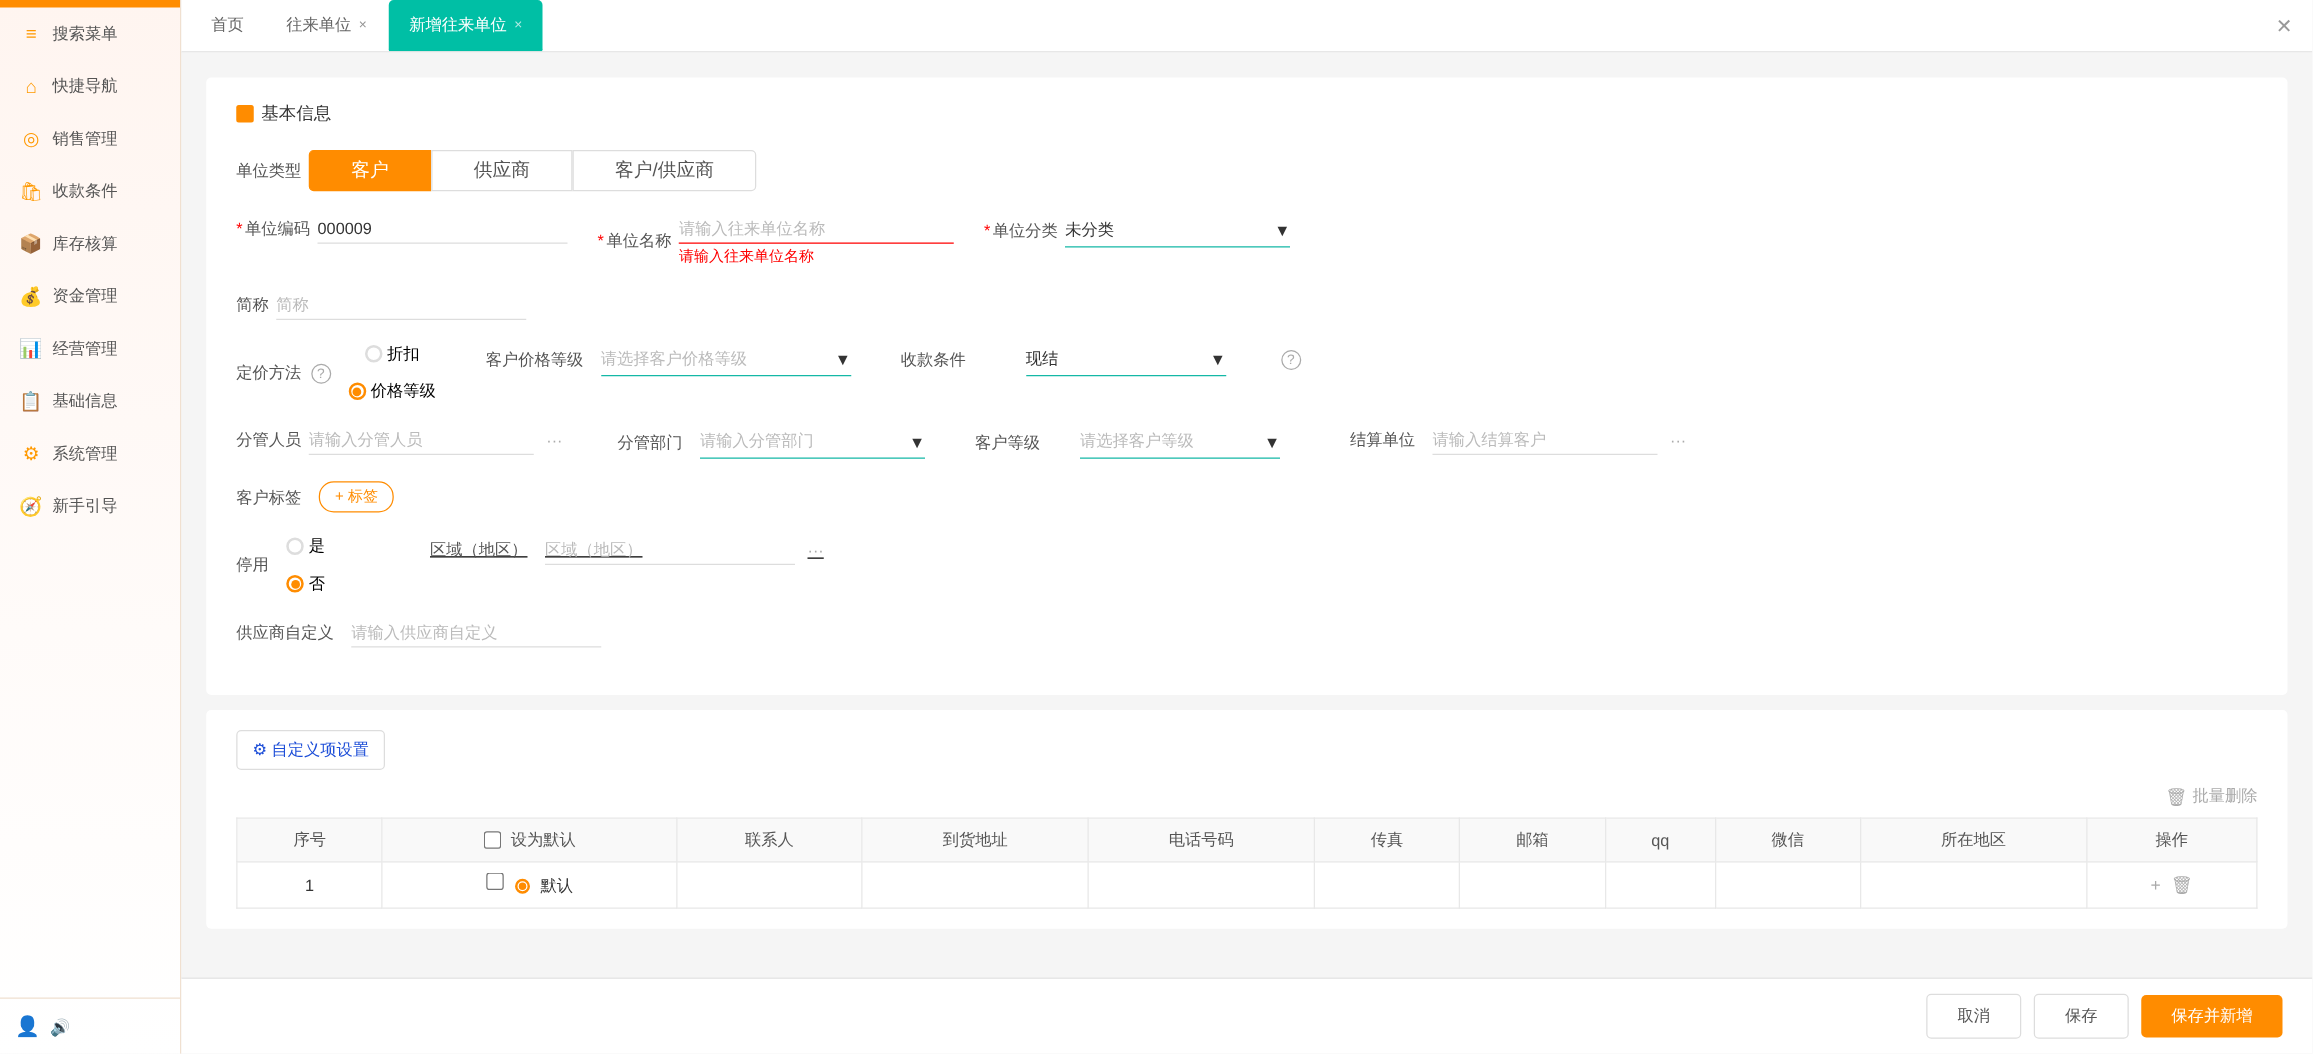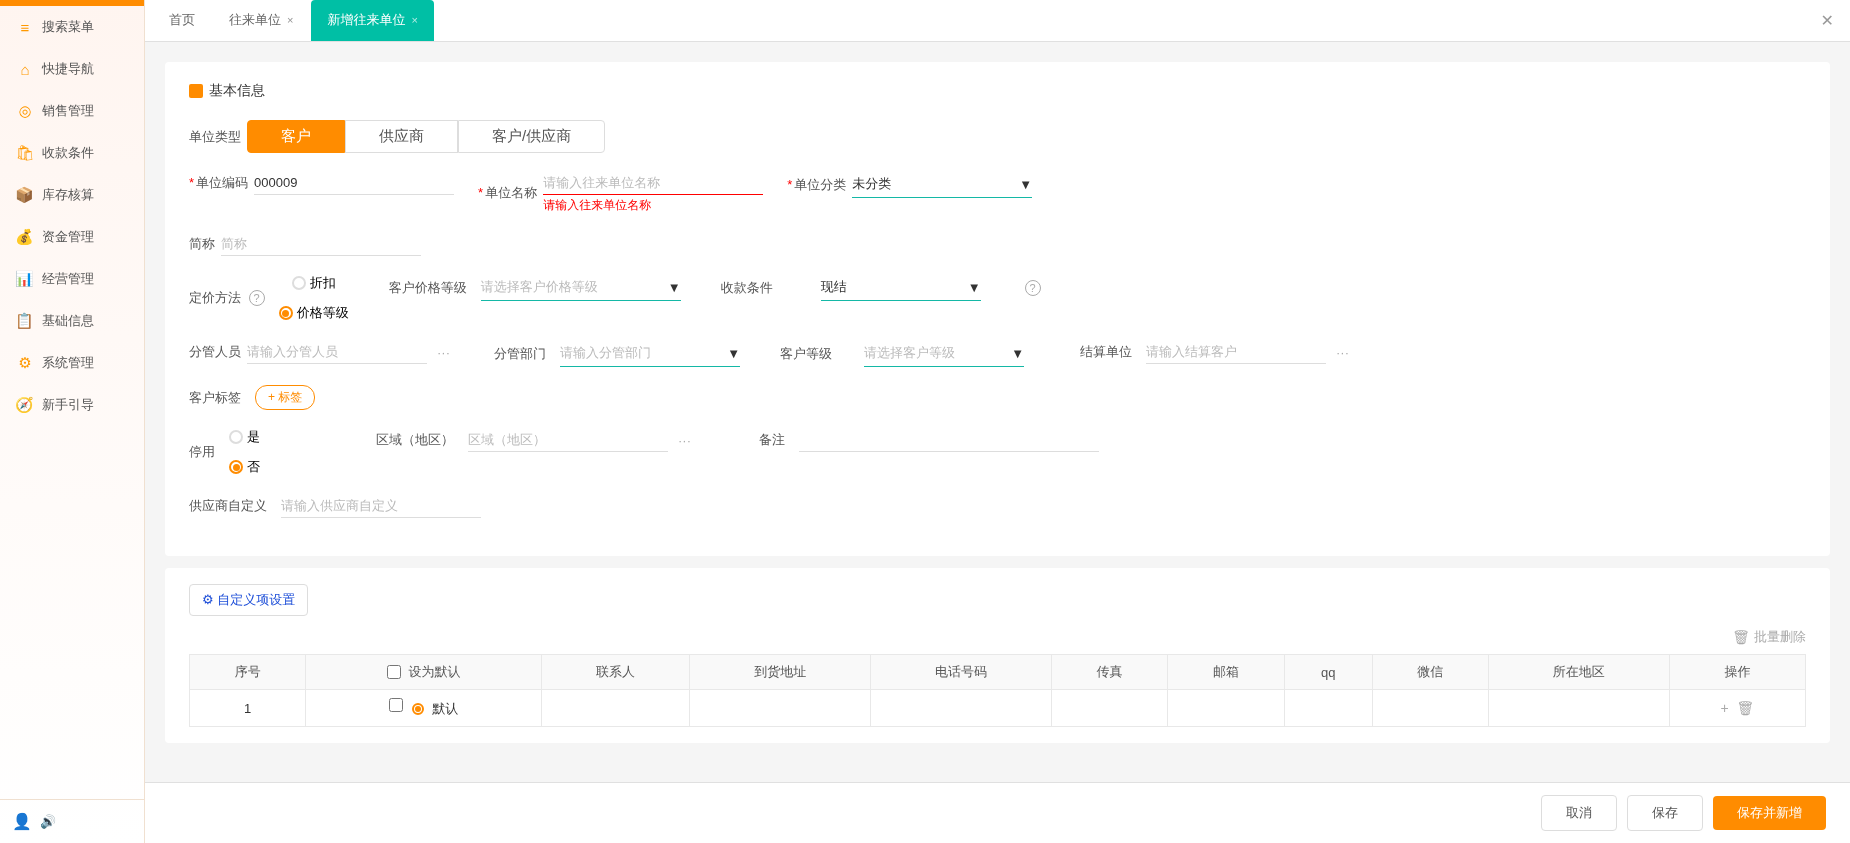--- a/index.html
+++ b/index.html
@@ -546,28 +546,24 @@
               <span>是</span>
             </div>
             <div class="radio-item">
               <div class="radio-circle checked">
                 <div class="radio-dot"></div>
               </div>
               <span>否</span>
             </div>
           </div>
         </div>
-        <div class="form-item" style="margin-left:92px;">
+        <div class="form-item" style="margin-left:60px;text-decoration:underline;">
           <span class="form-label">区域（地区）</span>
           <input class="form-input" type="text" style="width: 200px; margin-left: 8px;" placeholder="区域（地区）">
           <span class="more-icon">···</span>
-        </div>
-        <div class="form-item" style="margin-left:40px;">
-          <span class="form-label">备注</span>
-          <input class="form-input" type="text" style="width: 300px; margin-left: 8px;">
         </div>
       </div>
 
       <div class="form-row">
         <div class="form-item">
           <span class="form-label">供应商自定义</span>
           <input class="form-input" type="text" style="width: 200px; margin-left: 8px;" placeholder="请输入供应商自定义">
         </div>
       </div>
     </div>

